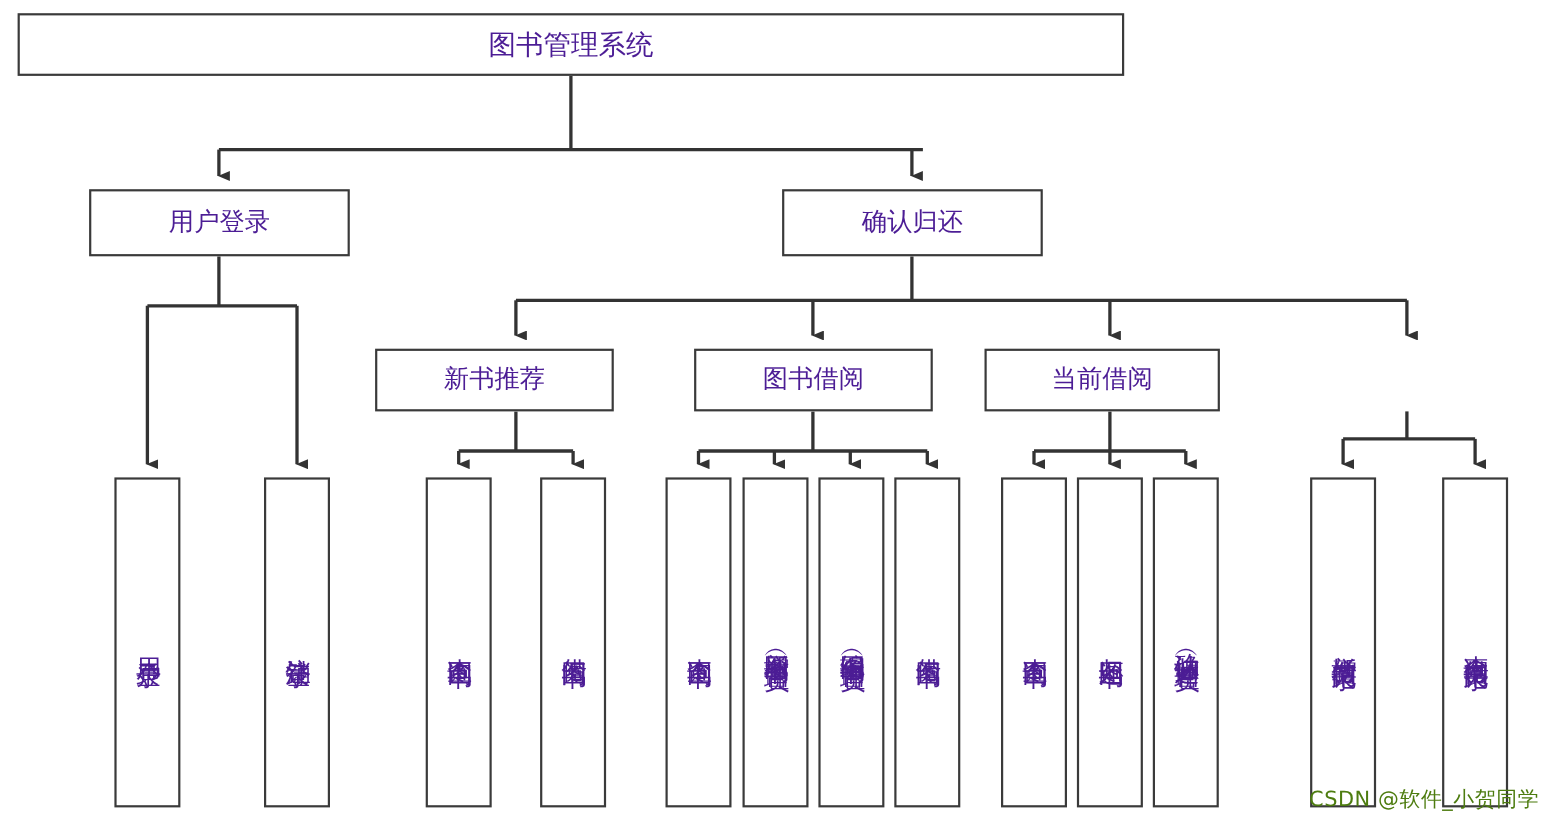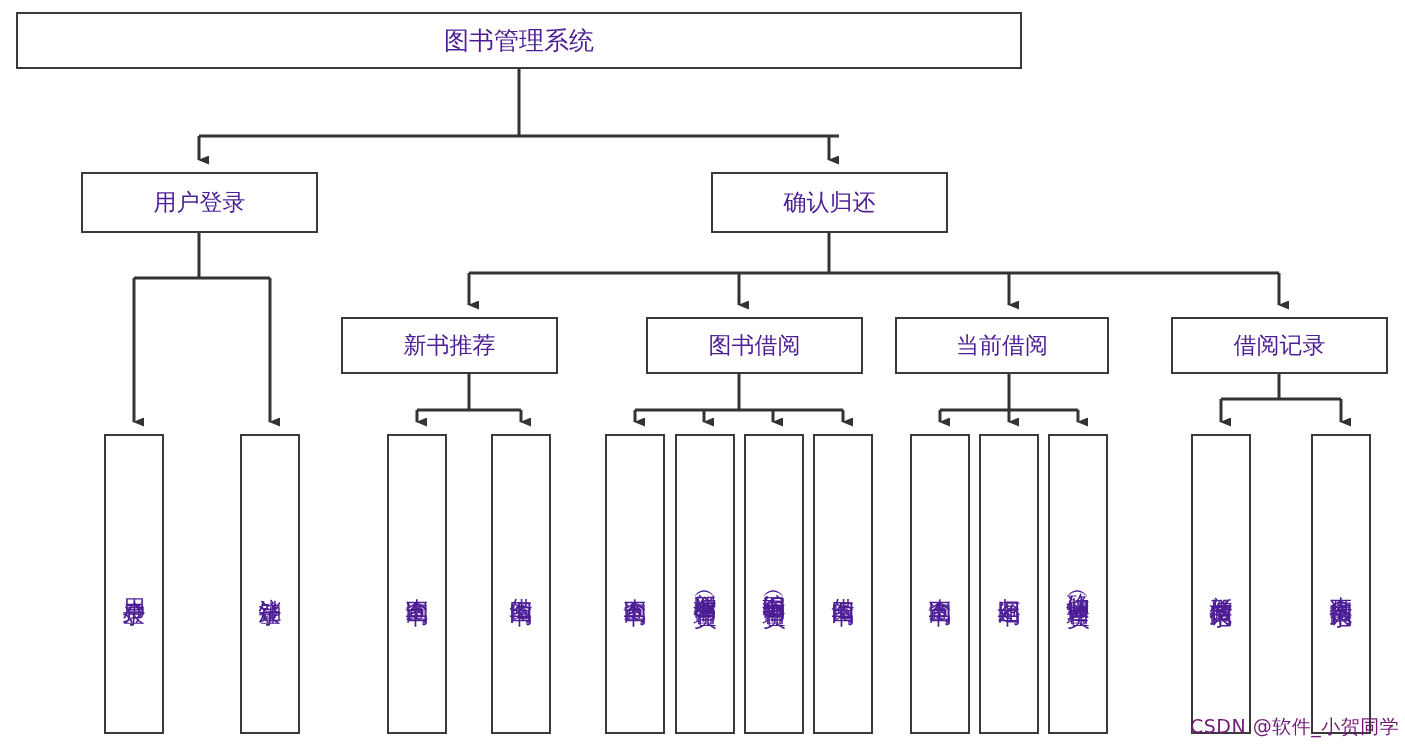--- a/index.html
+++ b/index.html
@@ -55,21 +55,21 @@
   }
   .node-leaf > .leaf-text {
     writing-mode: vertical-rl;
     text-orientation: upright;
     display: block;
     max-height: 100%;
   }
   .watermark {
     position: absolute;
     font-size: 19px;
-    color: #701a75;
+    color: #4d7c0f;
     white-space: nowrap;
     letter-spacing: 0.5px;
   }
 </style>
 </head>
 <body>
 
 <div id="diagram-root">
 
   <svg id="edge-layer" width="1405" height="747" viewBox="0 0 1405 747">
@@ -129,28 +129,25 @@
   <div class="node node-branch" style="left:81px; top:172px; width:237px; height:61px;">
     <span>用户登录</span>
   </div>
   <div class="node node-branch" style="left:711px; top:172px; width:237px; height:61px;">
     <span>确认归还</span>
   </div>
 
   <div class="node node-branch" style="left:341px; top:317px; width:217px; height:57px;">
     <span>新书推荐</span>
   </div>
-  <div class="node node-branch" style="left:646px; top:317px; width:217px; height:57px;">
+  <div class="node node-branch" style="left:631px; top:317px; width:217px; height:57px;">
     <span>图书借阅</span>
   </div>
   <div class="node node-branch" style="left:895px; top:317px; width:214px; height:57px;">
     <span>当前借阅</span>
-  </div>
-  <div class="node node-branch" style="left:1171px; top:317px; width:217px; height:57px;">
-    <span>借阅记录</span>
   </div>
 
   <div class="node node-leaf" style="left:104px; top:434px; width:60px; height:300px;">
     <span class="leaf-text">用户登录</span>
   </div>
   <div class="node node-leaf" style="left:240px; top:434px; width:60px; height:300px;">
     <span class="leaf-text">注销登录</span>
   </div>
 
   <div class="node node-leaf" style="left:387px; top:434px; width:60px; height:300px;">

